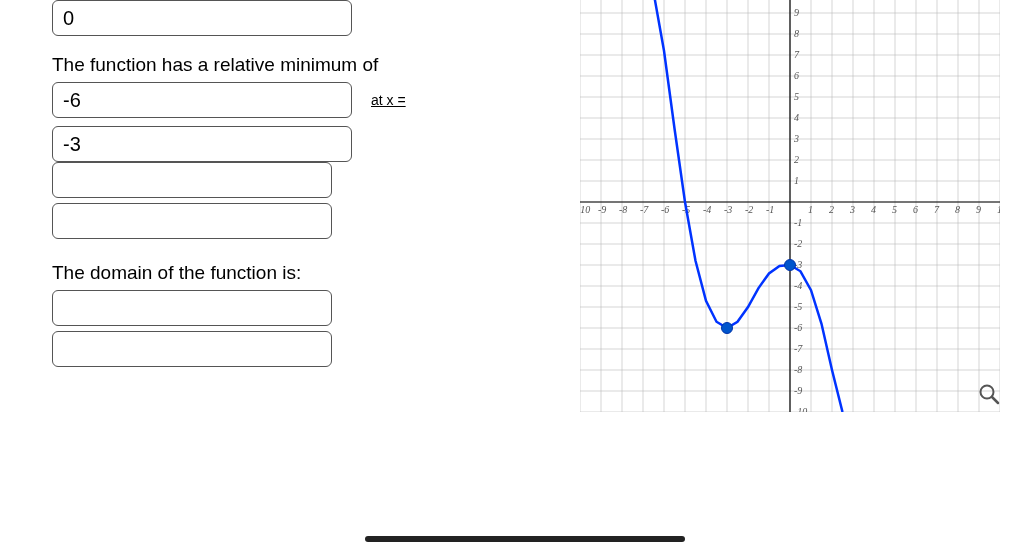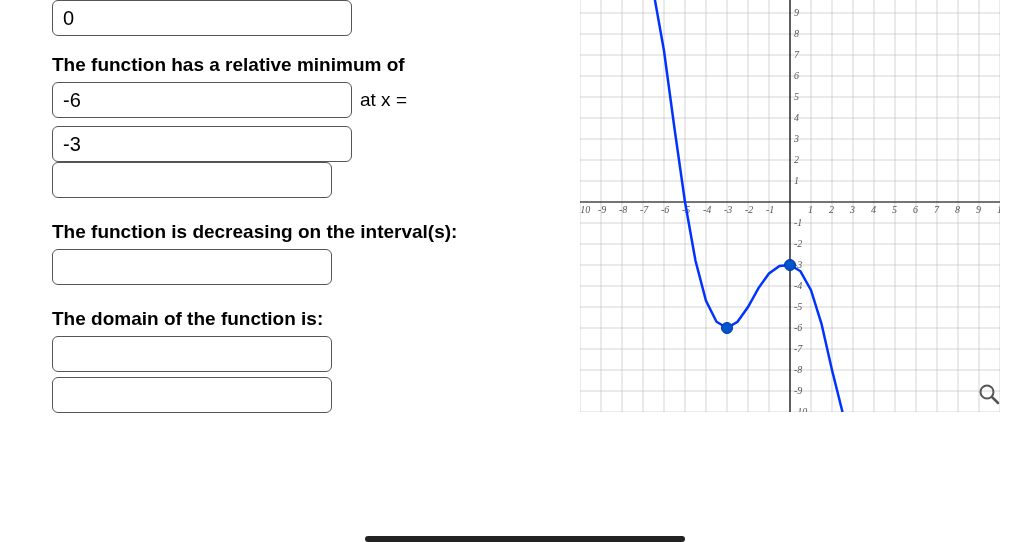--- a/index.html
+++ b/index.html
@@ -36,31 +36,31 @@
       height: 36px;
       line-height: 26px;
       display: inline-block;
     }
     .input-box.w300 { width: 300px; }
     .input-box.w280 { width: 280px; }
     .prompt-text {
       font-size: 19px;
       margin-top: 18px;
       margin-bottom: 6px;
-      font-weight: bold;
     }
     .inline-row {
       display: flex;
       align-items: center;
       gap: 6px;
       margin-top: 4px;
     }
     .atx-label {
-      font-size: 19px;
-      margin-left: 2px;
+      font-size: 14px;
+      margin-left: 13px;
+      text-decoration: underline;
     }
     .graph-area {
       position: absolute;
       top: -8px;
       left: 20px;
       width: 420px;
       height: 420px;
     }
     .grid line { stroke: #bbb; stroke-width: 0.6; }
     .axis line { stroke: #000; stroke-width: 1.2; }
@@ -110,21 +110,20 @@
     <div class="inline-row">
       <div class="input-box w300">-6</div>
       <span class="atx-label">at x =</span>
     </div>
     <div style="margin-top:8px;">
       <div class="input-box w300">-3</div>
     </div>
 
     <div class="input-box w280"></div>
 
-    <div class="prompt-text">The function is decreasing on the interval(s):</div>
     <div class="input-box w280"></div>
 
     <div class="prompt-text">The domain of the function is:</div>
     <div class="input-box w280"></div>
 
     <div class="input-box w280"></div>
   </div>
 
   <div class="right-panel">
     <div class="graph-area">

